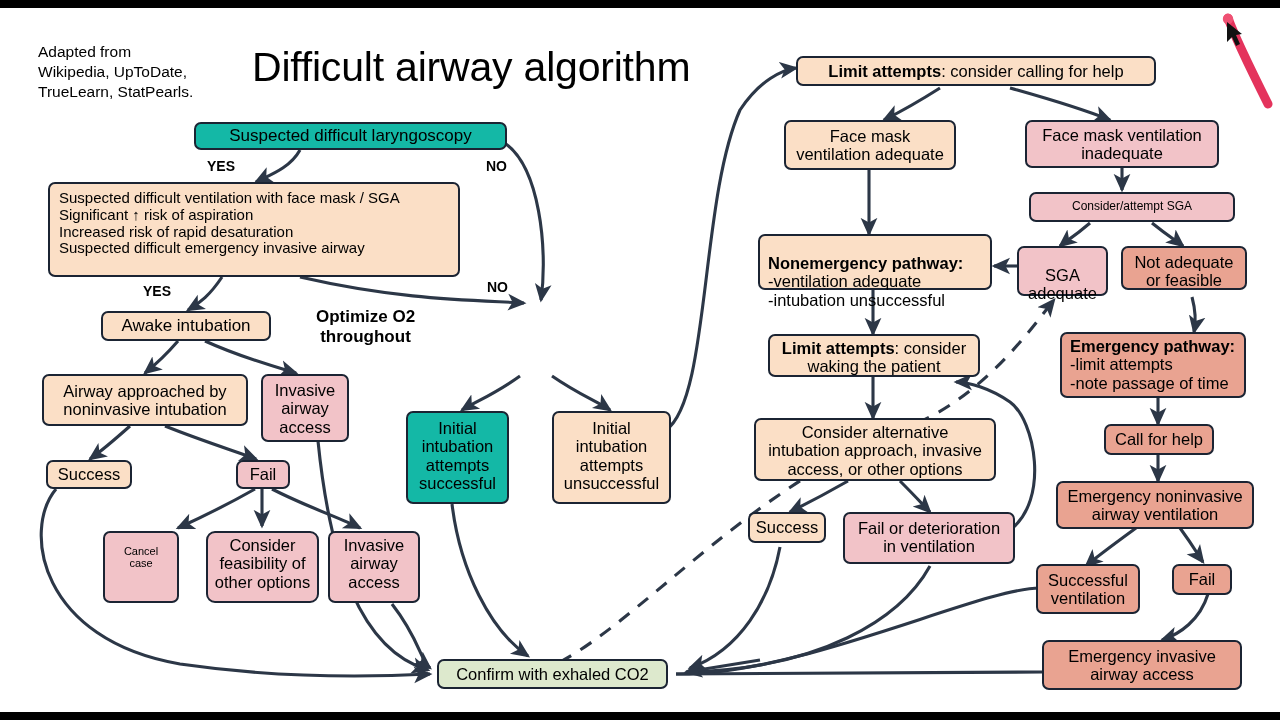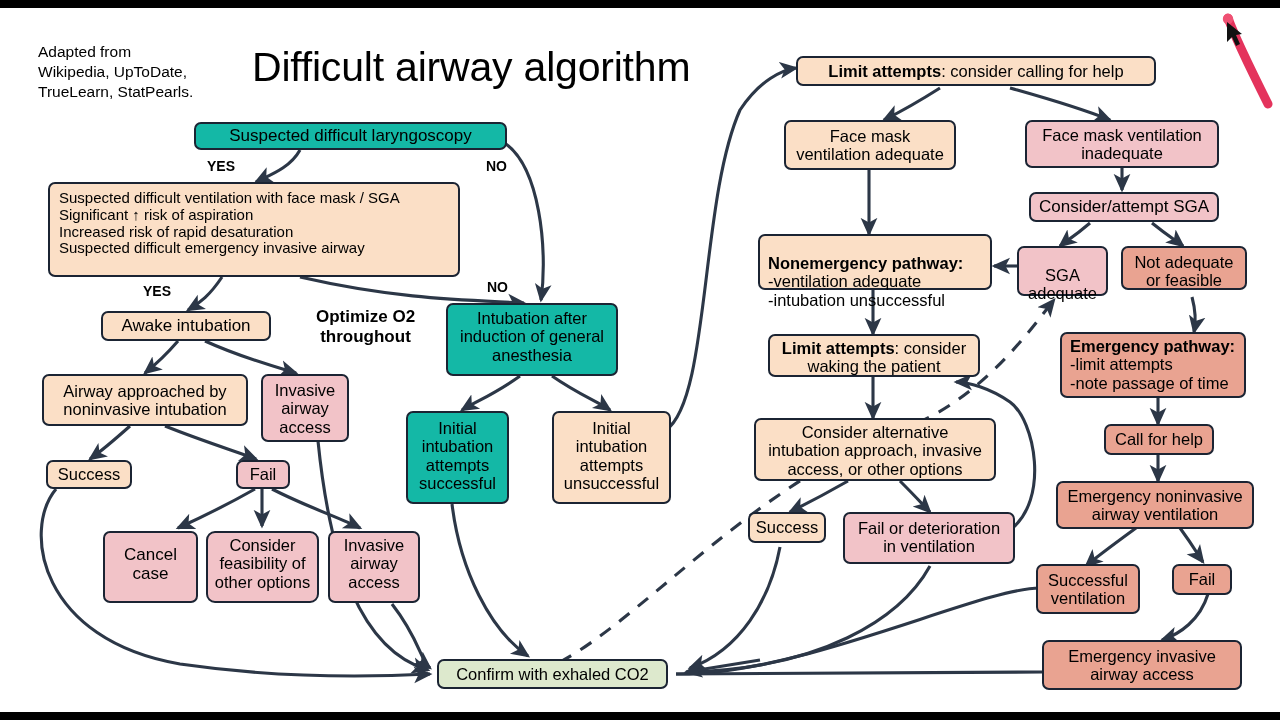--- a/index.html
+++ b/index.html
@@ -192,42 +192,37 @@
   </div>
 
   <div class="node peach" style="left:46px;top:460px;width:86px;height:29px;font-size:16.5px;">
     <span>Success</span>
   </div>
 
   <div class="node pink" style="left:236px;top:460px;width:54px;height:29px;font-size:16.5px;">
     <span>Fail</span>
   </div>
 
-  <div class="node pink" style="left:103px;top:531px;width:95px;height:72px;font-size:17px;display:block;padding-top:12px;text-align:center;">
+  <div class="node pink" style="left:103px;top:531px;width:76px;height:72px;font-size:11px;display:block;padding-top:12px;text-align:center;">
     <span>Cancel</span>
     <span>case</span>
   </div>
 
   <div class="node pink" style="left:206px;top:531px;width:113px;height:72px;font-size:16.5px;display:block;padding-top:3px;border-radius:9px;">
     <span>Consider</span>
     <span>feasibility of</span>
     <span>other options</span>
   </div>
 
   <div class="node pink" style="left:328px;top:531px;width:92px;height:72px;font-size:16.5px;display:block;padding-top:3px;">
     <span>Invasive</span>
     <span>airway</span>
     <span>access</span>
   </div>
 
-  <div class="node cream" style="left:446px;top:303px;width:172px;height:73px;font-size:16.5px;display:block;padding-top:4px;">
-    <span>Intubation after</span>
-    <span>induction of general</span>
-    <span>anesthesia</span>
-  </div>
 
   <div class="node cream" style="left:406px;top:411px;width:103px;height:93px;font-size:16.5px;display:block;padding-top:6px;">
     <span>Initial</span>
     <span>intubation</span>
     <span>attempts</span>
     <span>successful</span>
   </div>
 
   <div class="node peach" style="left:552px;top:411px;width:119px;height:93px;font-size:16.5px;display:block;padding-top:6px;">
     <span>Initial</span>
@@ -243,21 +238,21 @@
   <div class="node peach" style="left:784px;top:120px;width:172px;height:50px;font-size:16.5px;display:block;padding-top:5px;">
     <span>Face mask</span>
     <span>ventilation adequate</span>
   </div>
 
   <div class="node pink" style="left:1025px;top:120px;width:194px;height:48px;font-size:16.5px;display:block;padding-top:4px;">
     <span>Face mask ventilation</span>
     <span>inadequate</span>
   </div>
 
-  <div class="node pink" style="left:1029px;top:192px;width:190px;height:30px;font-size:17px;">
+  <div class="node pink" style="left:1029px;top:192px;width:206px;height:30px;font-size:12px;">
     <span>Consider/attempt SGA</span>
   </div>
 
   <div class="node pink" style="left:1017px;top:246px;width:91px;height:50px;font-size:16.5px;display:block;padding-top:18px;">
     <span>SGA</span>
     <span>adequate</span>
   </div>
 
   <div class="node salmon" style="left:1121px;top:246px;width:126px;height:44px;font-size:16.5px;display:block;padding-top:5px;">
     <span>Not adequate</span>

